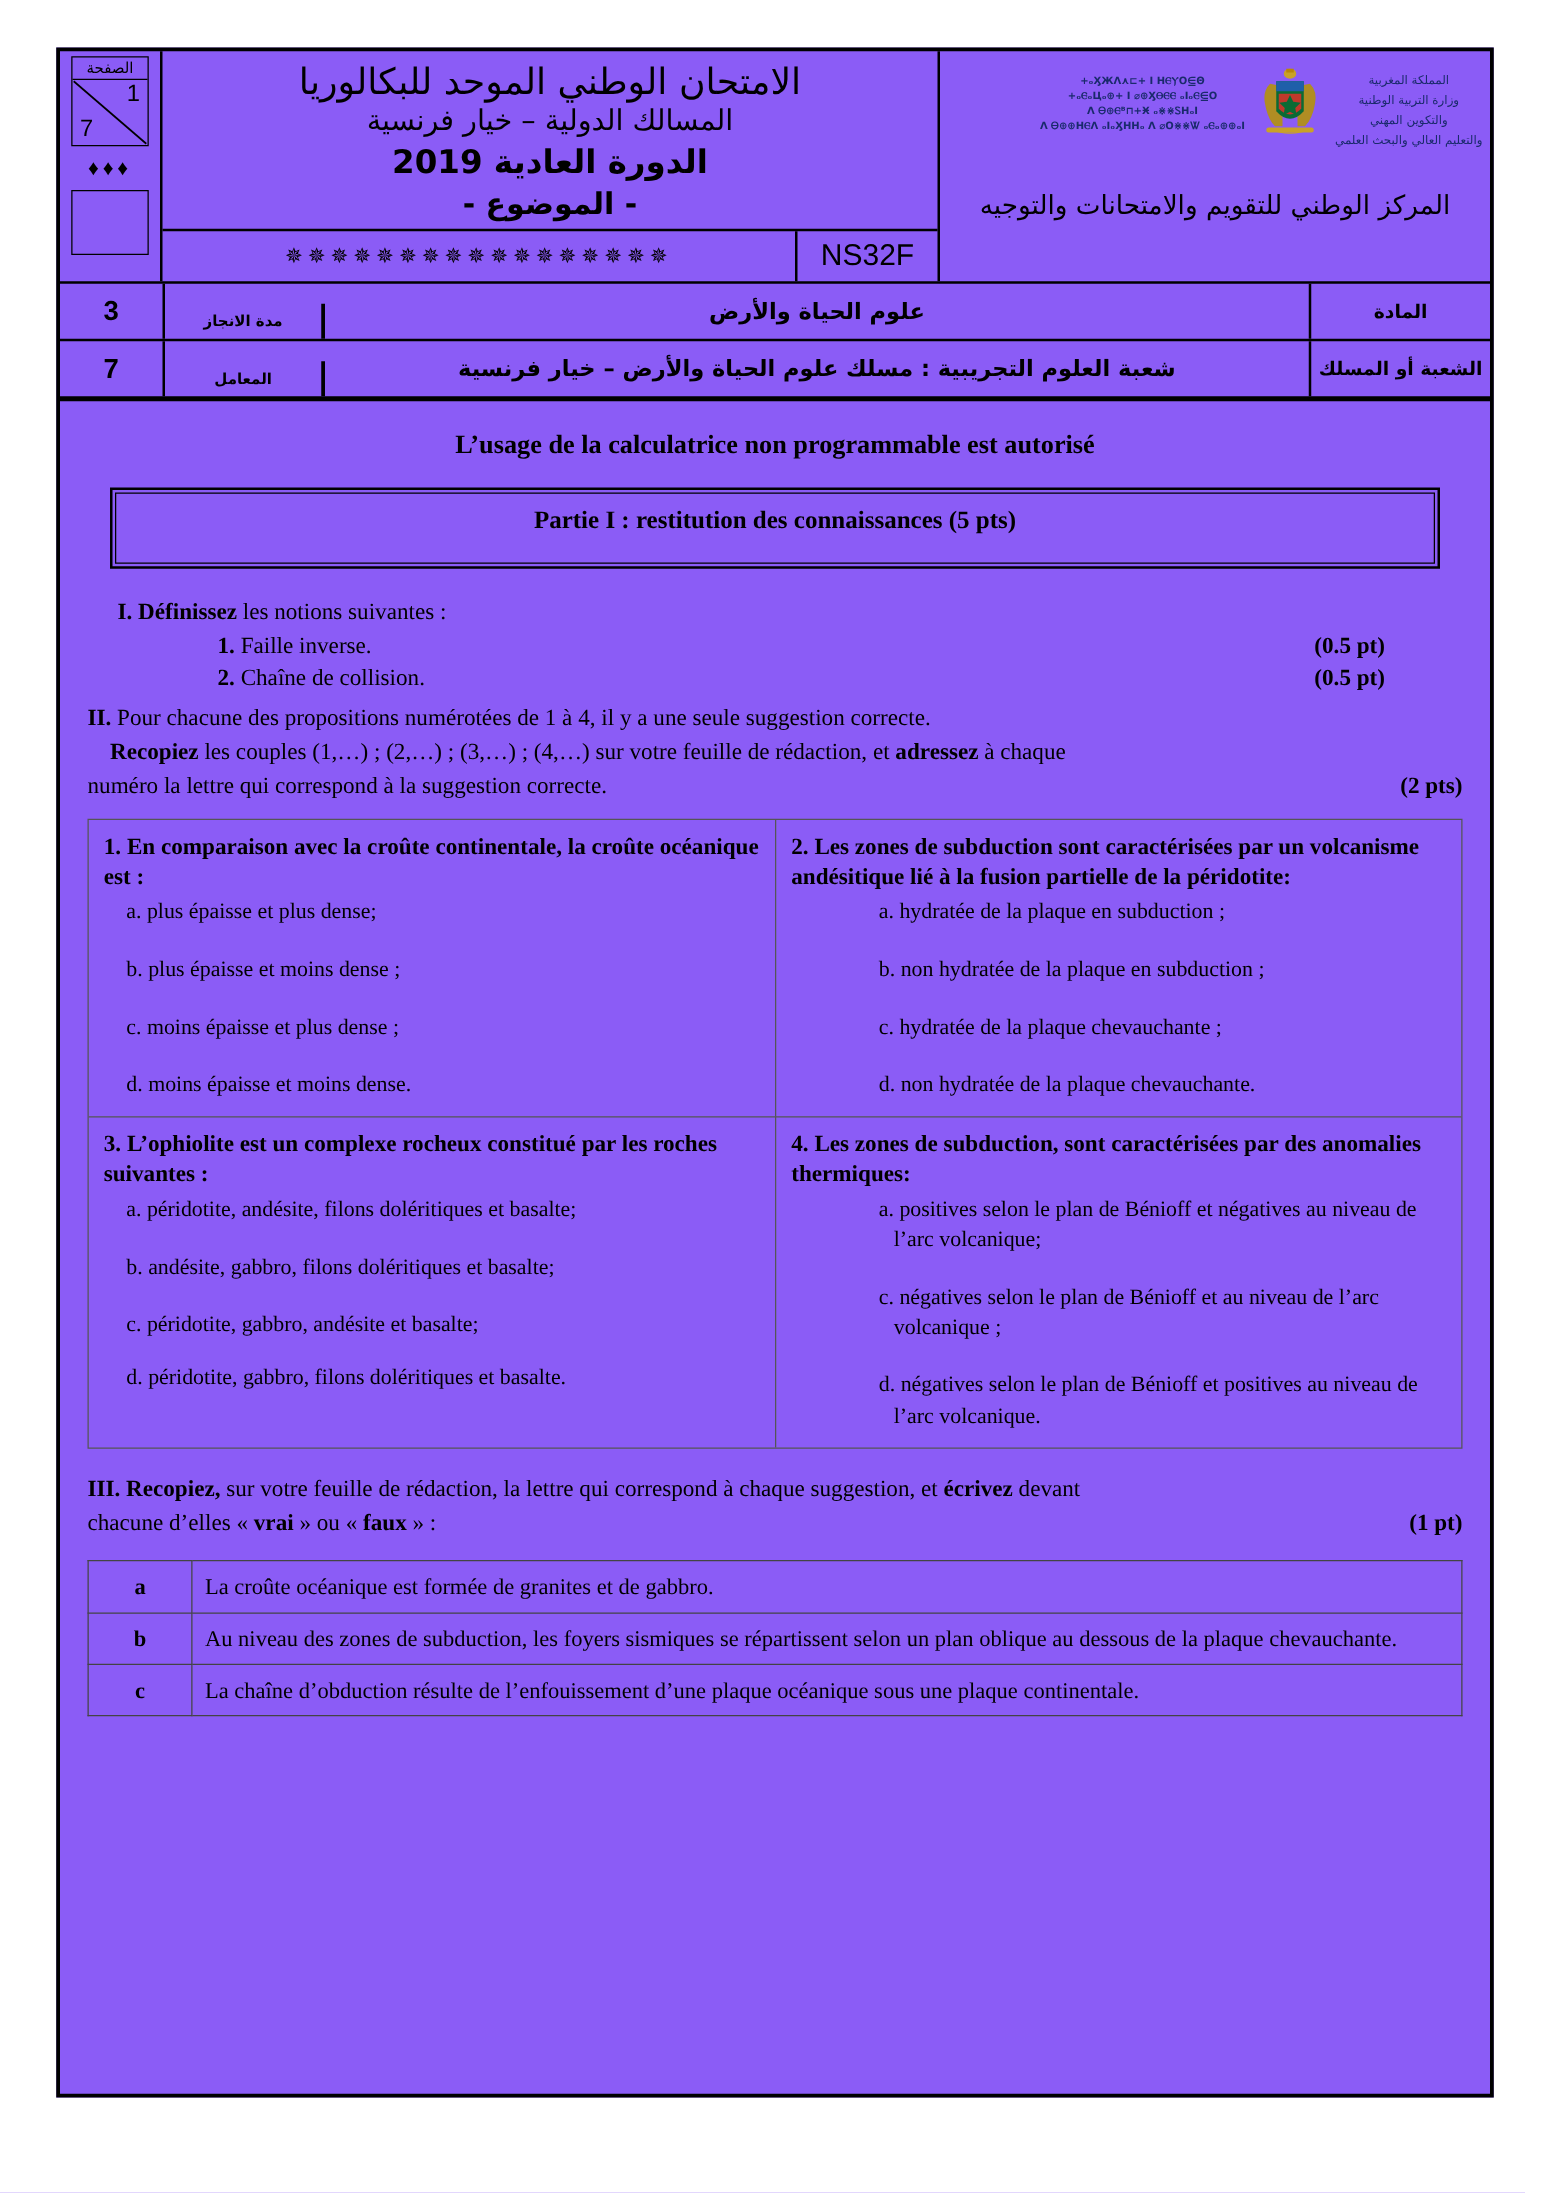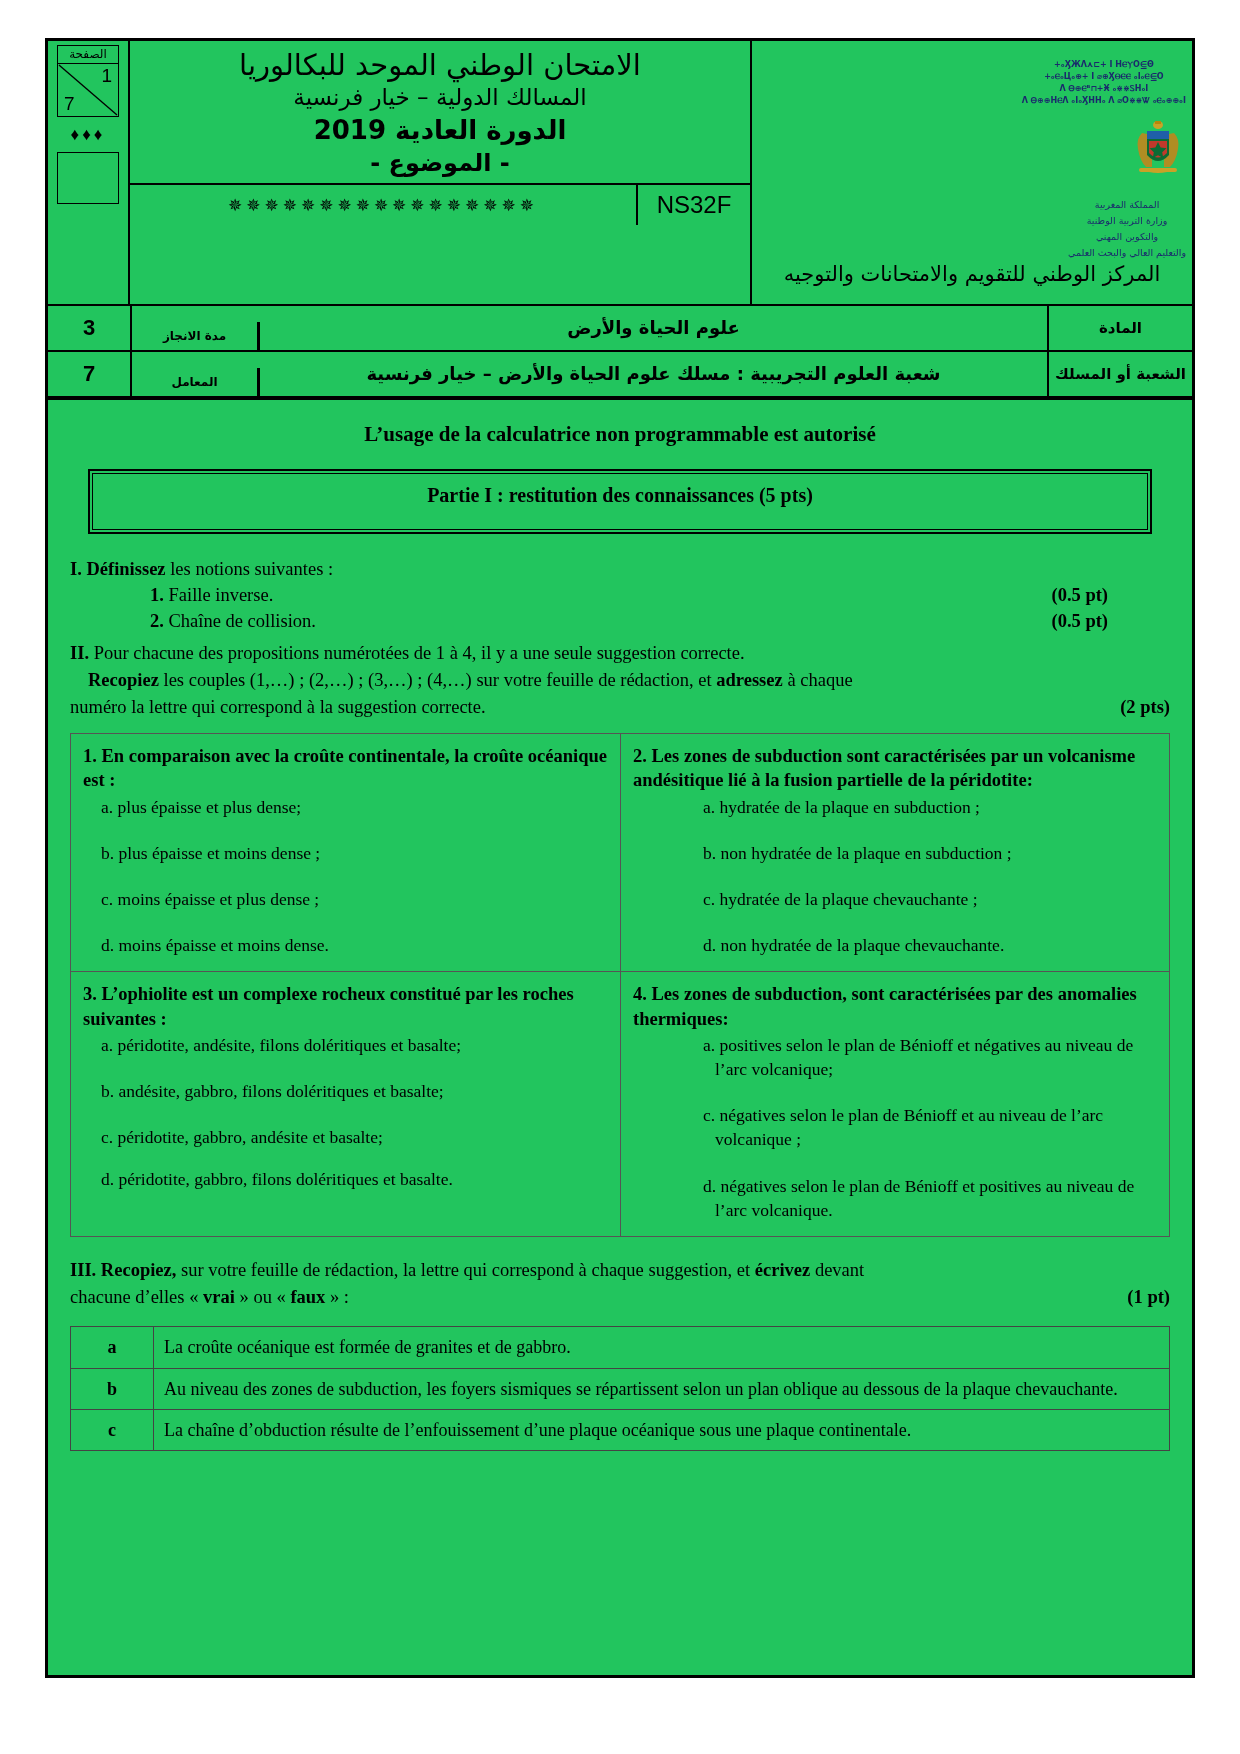--- a/index.html
+++ b/index.html
@@ -15,21 +15,21 @@
     position: relative;
   }
   .page {
     position: absolute;
     left: 45px;
     top: 38px;
     width: 1150px;
     height: 1640px;
     border: 3px solid #000;
     box-sizing: border-box;
-    background: #22c55e;
+    background: #8b5cf6;
   }
   
   .hdr {
     display: flex;
     width: 100%;
     box-sizing: border-box;
   }
   .hdr-left {
     width: 82px;
     border-right: 2px solid #000;
@@ -147,24 +147,23 @@
   }
   .hdr-right {
     width: 440px;
     box-sizing: border-box;
     display: flex;
     flex-direction: column;
   }
   .ministry {
     display: flex;
     justify-content: flex-end;
-    align-items: flex-end;
+    align-items: flex-start;
     padding: 8px 6px 0 0;
     gap: 8px;
-    flex-direction: column;
   }
   .tif {
     font-family: "DejaVu Sans", sans-serif;
     font-size: 8px;
     color: #1a2a6c;
     font-weight: bold;
     line-height: 1.5;
     text-align: center;
     padding-top: 10px;
   }
@@ -252,20 +251,21 @@
     border: 1.5px solid #000;
     padding: 10px 0 22px;
     text-align: center;
     font-weight: bold;
     font-size: 20px;
   }
   .sec {
     margin-top: 22px;
     font-size: 18.5px;
     line-height: 1.42;
+    margin-left: 24px;
   }
   .b { font-weight: bold; }
   .indent1 { padding-left: 80px; }
   .row-pt {
     display: flex;
     justify-content: space-between;
     padding-right: 62px;
   }
   .sec-II {
     margin-top: 6px;

